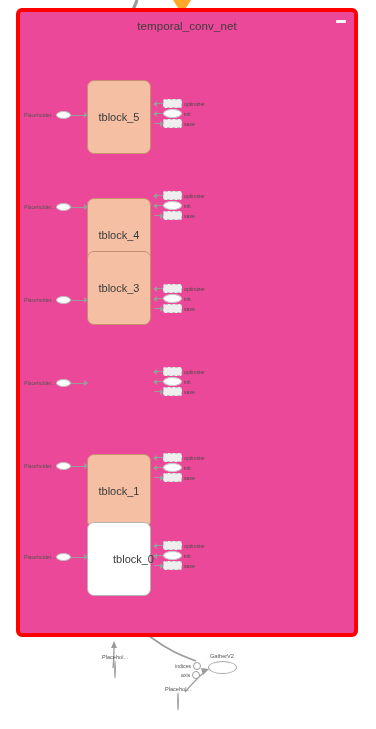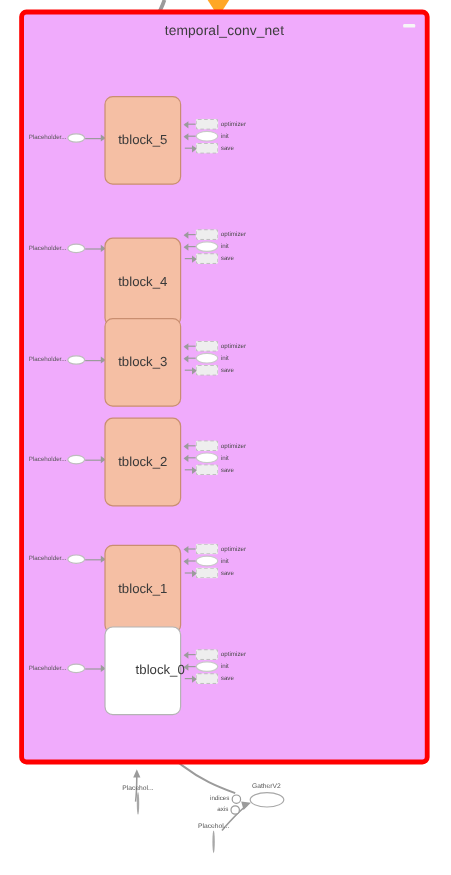--- a/index.html
+++ b/index.html
@@ -23,21 +23,21 @@
     background: #ffffff;
   }
 
   
   .group-box {
     position: absolute;
     left: 16px;
     top: 8px;
     width: 342px;
     height: 629px;
-    background: #f0abfc;
+    background: #ec4899;
     border: 4px solid #ff0000;
     border-radius: 6px;
     box-sizing: border-box;
   }
 
   .group-title {
     position: absolute;
     left: 0;
     top: 8px;
     width: 100%;
@@ -328,21 +328,21 @@
       <span class="out-dashbox"></span>
       <span class="out-lbl">save</span>
     </div>
   </div>
 
   <div class="left-input" style="left:24px; top:295px;">
     <span class="lbl">Placeholder...</span>
     <span class="ellipse-node"></span>
     <span class="stub-line"></span>
   </div>
-  <div class="tblock filled" style="left:87px; top:265px;">
+  <div class="tblock filled" style="left:87px; top:251px;">
     <span>tblock_3</span>
   </div>
   <div class="right-outs" style="left:154px; top:284px;">
     <div class="out-row">
       <span class="out-arrow inward"></span>
       <span class="out-dashbox"></span>
       <span class="out-lbl">optimizer</span>
     </div>
     <div class="out-row">
       <span class="out-arrow inward"></span>
@@ -353,23 +353,20 @@
       <span class="out-arrow outward"></span>
       <span class="out-dashbox"></span>
       <span class="out-lbl">save</span>
     </div>
   </div>
 
   <div class="left-input" style="left:24px; top:378px;">
     <span class="lbl">Placeholder...</span>
     <span class="ellipse-node"></span>
     <span class="stub-line"></span>
-  </div>
-  <div class="tblock filled" style="left:87px; top:348px;">
-    <span>tblock_2</span>
   </div>
   <div class="right-outs" style="left:154px; top:367px;">
     <div class="out-row">
       <span class="out-arrow inward"></span>
       <span class="out-dashbox"></span>
       <span class="out-lbl">optimizer</span>
     </div>
     <div class="out-row">
       <span class="out-arrow inward"></span>
       <span class="out-ell"></span>

